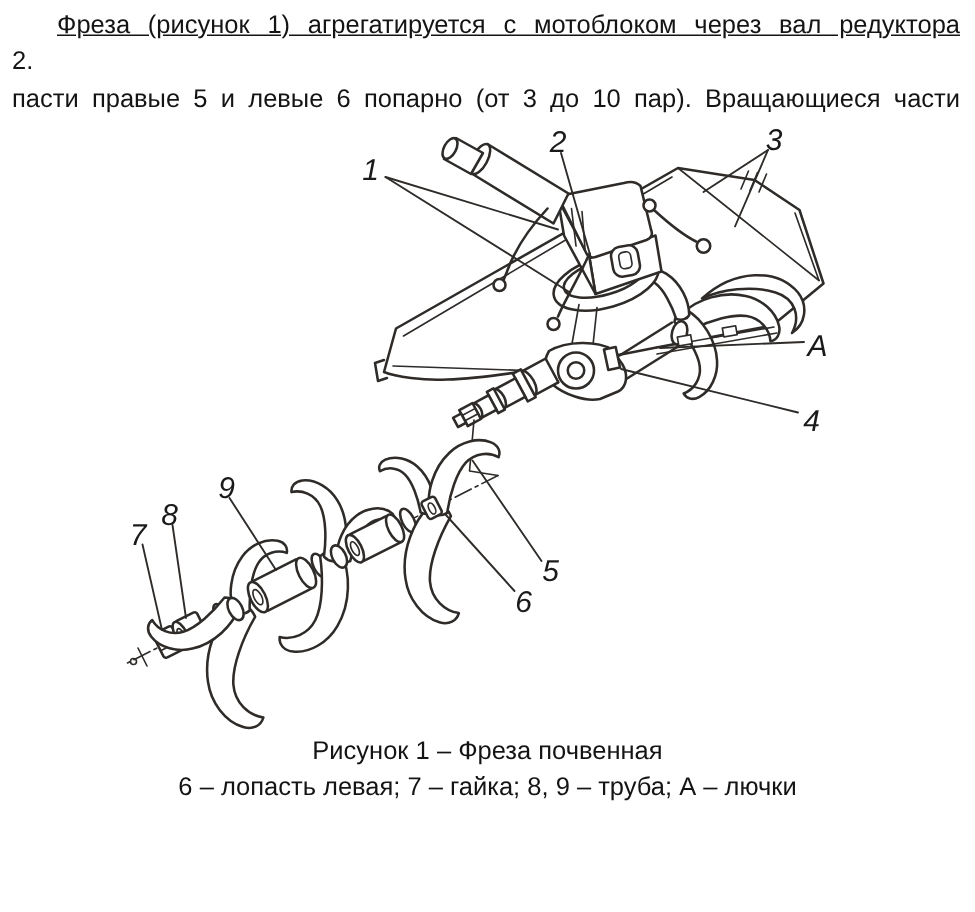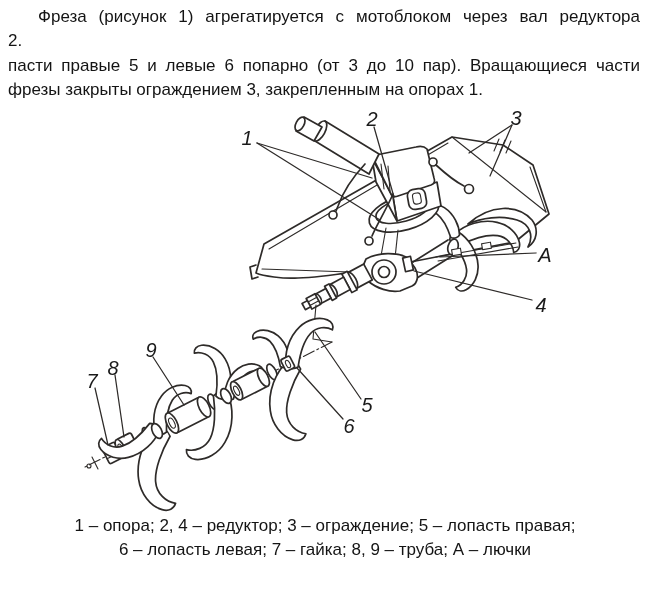--- a/index.html
+++ b/index.html
@@ -10,21 +10,21 @@
     font-family:"Liberation Sans", sans-serif;
     overflow:hidden;
   }
   .text-block {
     padding:5px 10px 0 8px;
     font-size:17px;
     line-height:24.4px;
   }
   .jline { text-align:justify; text-align-last:justify; }
   .lline { text-align:left; }
-  .indent { text-indent:30px; }
+  .indent { text-indent:30px;text-decoration:underline; }
   .para { margin:0; }
   svg.diagram { display:block; margin-top:-9px; }
   .caption-block {
     text-align:center;
     font-size:17px;
     line-height:24px;
     padding-top:1px;
   }
   
   svg.diagram path, svg.diagram line, svg.diagram polyline, svg.diagram polygon,
@@ -48,21 +48,20 @@
 </head>
 <body>
 
 <div class="text-block">
   <div class="para">
     <div class="jline indent">Фреза (рисунок 1) агрегатируется с мотоблоком через вал редуктора</div>
     <div class="lline">2.</div>
   </div>
   <div class="para">
     <div class="jline">пасти правые 5 и левые 6 попарно (от 3 до 10 пар). Вращающиеся части</div>
-    <div class="lline">фрезы закрыты ограждением 3, закрепленным на опорах 1.</div>
   </div>
 </div>
 
 <svg class="diagram" width="650" height="419" viewBox="0 0 650 419" xmlns="http://www.w3.org/2000/svg">
 
   <defs>
     <path id="blade" class="w" vector-effect="non-scaling-stroke" d="M -1,2 C -7,-8 -9,-24 -3,-37 C 1,-46 10,-53 19,-53 C 24,-53 27,-50 27,-46
              C 20,-47 12,-43 9,-35 C 6,-27 7,-13 10,-1 C 7,3 2,4 -1,2 Z"></path>
   </defs>
 
@@ -239,15 +238,15 @@
     <text class="lbl" x="541" y="218">4</text>
     <text class="lbl" x="367" y="318">5</text>
     <text class="lbl" x="349" y="339">6</text>
     <text class="lbl" x="92" y="294">7</text>
     <text class="lbl" x="113" y="281">8</text>
     <text class="lbl" x="151" y="263">9</text>
   </g>
 </svg>
 
 <div class="caption-block">
-  <div>1 – опора; 2, 4 – редуктор; 3 – ограждение; 5 – лопасть правая;</div>
+  <div>Рисунок 1 – Фреза почвенная</div>
   <div>6 – лопасть левая; 7 – гайка; 8, 9 – труба; А – лючки</div>
 </div>
 
 </body></html>

